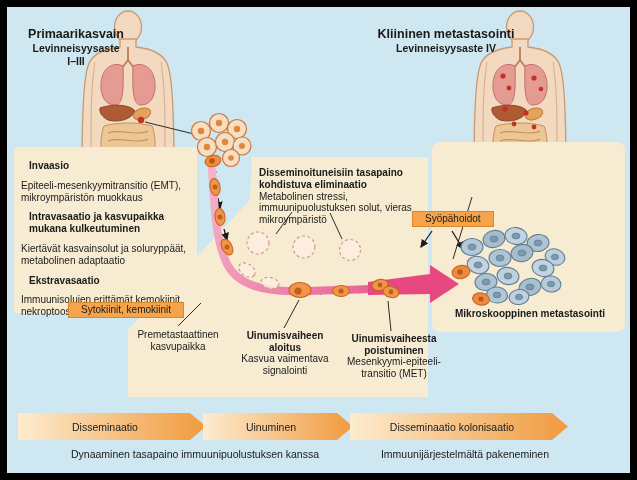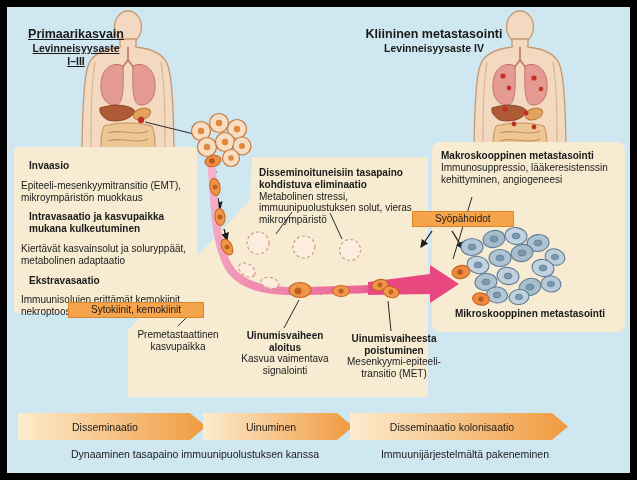--- a/index.html
+++ b/index.html
@@ -15,21 +15,21 @@
   .info{position:absolute;left:21px;top:152px;width:172px;font-size:10px;line-height:1.18;}
   .info .h{font-weight:bold;margin:8px;}
   .info .p{margin:8px 0 5px 0;}
   .note{position:absolute;left:259px;top:167px;width:156px;font-size:10px;line-height:1.18;}
   .note .h{font-weight:bold;}
   .macro{position:absolute;left:441px;top:150px;width:178px;font-size:10px;line-height:1.18;}
   .macro .h{font-weight:bold;}
   .micro{position:absolute;left:452px;top:308px;width:156px;font-size:10px;line-height:1.15;
          font-weight:bold;text-align:center;}
   .tag{position:absolute;background:#f6a44c;border:1px solid #d9882b;border-radius:0;
-       font-size:10px;padding:1px 22px 2px;white-space:nowrap;color:#1a1a1a;}
+       font-size:10px;padding:1px 12px 2px;white-space:nowrap;color:#1a1a1a;}
   .plabel{position:absolute;font-size:10px;line-height:1.15;text-align:center;}
   .plabel .h{font-weight:bold;}
   .arrow{position:absolute;top:413px;height:27px;display:flex;align-items:center;
          justify-content:center;font-size:10.5px;padding-right:14px;box-sizing:border-box;
          clip-path:polygon(0 0,calc(100% - 16px) 0,100% 50%,calc(100% - 16px) 100%,0 100%);
          background:linear-gradient(90deg,#fdeccf,#f09a3e);}
   .cap{position:absolute;top:448px;font-size:10.5px;text-align:center;line-height:1.15;}
 </style>
 </head>
 <body>
@@ -191,48 +191,44 @@
           <ellipse cx="497" cy="295" rx="3.8" ry="2.9"></ellipse>
         <ellipse cx="519" cy="297" rx="3.6" ry="2.8"></ellipse>
       </g>
       <ellipse cx="461" cy="272" rx="9" ry="6.5" fill="#ee8a40" stroke="#c9661f" stroke-width="1.1" transform="rotate(-10 461 272)"></ellipse>
       <circle cx="460" cy="272" r="2.8" fill="#bb581c"></circle>
       <ellipse cx="481" cy="299" rx="8.5" ry="6" fill="#ee8a40" stroke="#c9661f" stroke-width="1.1" transform="rotate(10 481 299)"></ellipse>
       <circle cx="481" cy="299" r="2.6" fill="#bb581c"></circle>
     </g>
   </svg>
 
-  <div class="title" style="left:14px;top:27px;width:124px;text-decoration:underline;">
+  <div class="title" style="left:14px;top:27px;width:124px;">
     <div class="t-main">Primaarikasvain</div>
     <div class="t-sub">Levinneisyysaste</div>
     <div class="t-sub">I–III</div>
   </div>
-  <div class="title" style="left:356px;top:27px;width:156px;">
+  <div class="title" style="left:368px;top:27px;width:156px;">
     <div class="t-main">Kliininen metastasointi</div>
     <div class="t-sub">Levinneisyysaste IV</div>
   </div>
 
   <div class="info">
     <div class="h">Invaasio</div>
     <div class="p">Epiteeli-mesenkyymitransitio (EMT), mikroympäristön muokkaus</div>
     <div class="h">Intravasaatio ja kasvupaikka mukana kulkeutuminen</div>
     <div class="p">Kiertävät kasvainsolut ja soluryppäät, metabolinen adaptaatio</div>
     <div class="h">Ekstravasaatio</div>
     <div class="p">Immuunisolujen erittämät kemokiinit, nekroptoosi</div>
   </div>
 
   <div class="note">
     <div class="h">Disseminoituneisiin tasapaino kohdistuva eliminaatio</div>
     <div>Metabolinen stressi, immuunipuolustuksen solut, vieras mikroympäristö</div>
   </div>
 
-  <div class="macro">
-    <div class="h">Makroskooppinen metastasointi</div>
-    <div>Immunosuppressio, lääkeresistenssin kehittyminen, angiogeneesi</div>
-  </div>
 
   <div class="micro">Mikroskooppinen metastasointi</div>
 
   <div class="tag" style="left:68px;top:302px;">Sytokiinit, kemokiinit</div>
   <div class="tag" style="left:412px;top:211px;">Syöpähoidot</div>
 
   <div class="plabel" style="left:237px;top:330px;width:96px;">
     <div class="h">Uinumisvaiheen aloitus</div>
     <div>Kasvua vaimentava signalointi</div>
   </div>

